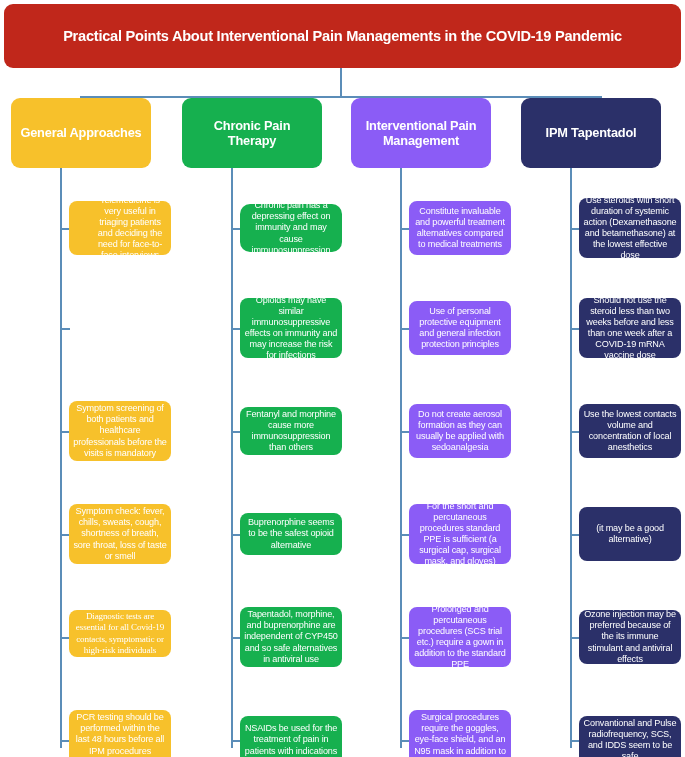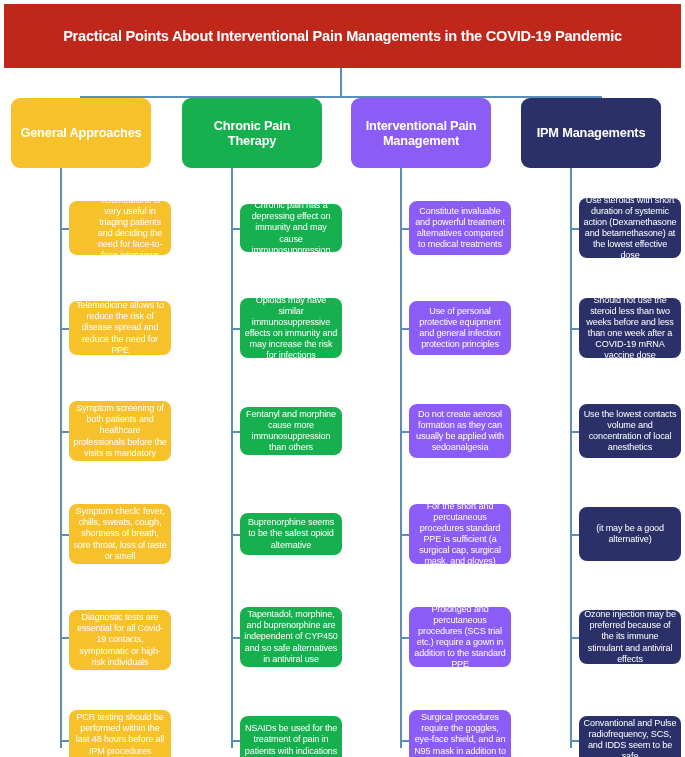--- a/index.html
+++ b/index.html
@@ -19,21 +19,21 @@
   }
 
   
   .title-box {
     position: absolute;
     left: 4px;
     top: 4px;
     width: 677px;
     height: 64px;
     background: #c0271b;
-    border-radius: 0;
+    border-radius: 9px;
     display: flex;
     align-items: center;
     justify-content: center;
     padding: 0 14px;
   }
   .title-box .title-text {
     color: #ffffff;
     font-size: 14.6px;
     font-weight: bold;
     letter-spacing: -0.25px;
@@ -144,53 +144,50 @@
       <div class="header-text">General Approaches</div>
     </div>
     <div class="spine" style="height:580px;"></div>
 
     <div class="elbow" style="top:130px;"></div>
     <div class="item c-yellow" style="top:103px; height:54px;padding-left:24px;">
       <div class="item-text">Telemedicine is very useful in triaging patients and deciding the need for face-to-face interviews</div>
     </div>
 
     <div class="elbow" style="top:230px;"></div>
-    <div class="item c-yellow" style="top:203px; height:54px;">
-      <div class="item-text">Telemedicine allows to reduce the risk of disease spread and reduce the need for PPE</div>
-    </div>
 
     <div class="elbow" style="top:333px;"></div>
     <div class="item c-yellow" style="top:303px; height:60px;">
       <div class="item-text">Symptom screening of both patients and healthcare professionals before the visits is mandatory</div>
     </div>
 
     <div class="elbow" style="top:436px;"></div>
     <div class="item c-yellow" style="top:406px; height:60px;">
       <div class="item-text">Symptom check: fever, chills, sweats, cough, shortness of breath, sore throat, loss of taste or smell</div>
     </div>
 
     <div class="elbow" style="top:539px;"></div>
-    <div class="item c-yellow" style="top:512px; height:60px;">
+    <div class="item c-yellow" style="top:512px; height:47px;font-family:Liberation Serif, serif;">
       <div class="item-text">Diagnostic tests are essential for all Covid-19 contacts, symptomatic or high-risk individuals</div>
     </div>
 
     <div class="elbow" style="top:642px;"></div>
     <div class="item c-yellow" style="top:612px; height:60px;">
       <div class="item-text">PCR testing should be performed within the last 48 hours before all IPM procedures requiring intubation</div>
     </div>
   </div>
 
   <div class="column col-1">
     <div class="header-box c-green">
       <div class="header-text">Chronic Pain Therapy</div>
     </div>
     <div class="spine" style="height:580px;"></div>
 
     <div class="elbow" style="top:130px;"></div>
-    <div class="item c-green" style="top:106px; height:48px;">
+    <div class="item c-green" style="top:106px; height:48px;border-radius:10px;">
       <div class="item-text">Chronic pain has a depressing effect on immunity and may cause immunosuppression</div>
     </div>
 
     <div class="elbow" style="top:230px;"></div>
     <div class="item c-green" style="top:200px; height:60px;">
       <div class="item-text">Opioids may have similar immunosuppressive effects on immunity and may increase the risk for infections</div>
     </div>
 
     <div class="elbow" style="top:333px;"></div>
     <div class="item c-green" style="top:309px; height:48px;">
@@ -245,21 +242,21 @@
     </div>
 
     <div class="elbow" style="top:642px;"></div>
     <div class="item c-blue" style="top:612px; height:60px;">
       <div class="item-text">Surgical procedures require the goggles, eye-face shield, and an N95 mask in addition to standard PPE</div>
     </div>
   </div>
 
   <div class="column col-3">
     <div class="header-box c-navy">
-      <div class="header-text">IPM Managements</div>
+      <div class="header-text">IPM Tapentadol</div>
     </div>
     <div class="spine" style="height:580px;"></div>
 
     <div class="elbow" style="top:130px;"></div>
     <div class="item c-navy" style="top:100px; height:60px;">
       <div class="item-text">Use steroids with short duration of systemic action (Dexamethasone and betamethasone) at the lowest effective dose</div>
     </div>
 
     <div class="elbow" style="top:230px;"></div>
     <div class="item c-navy" style="top:200px; height:60px;">

